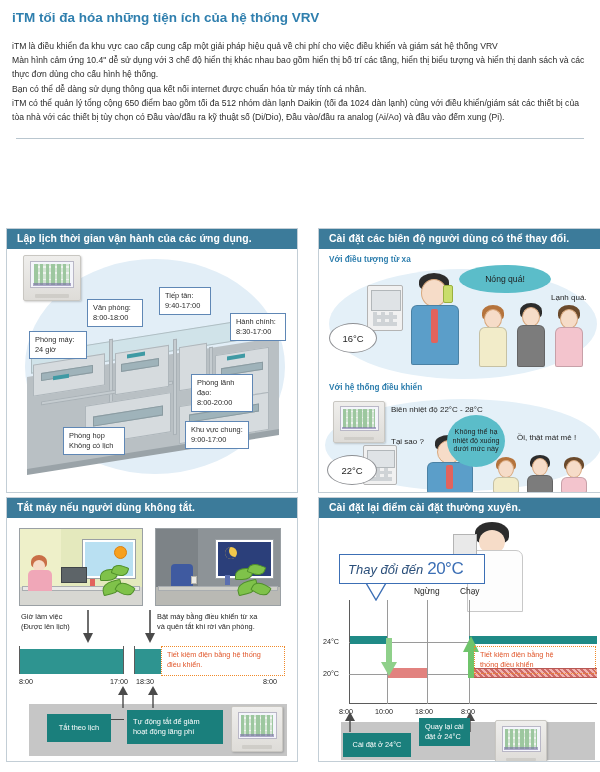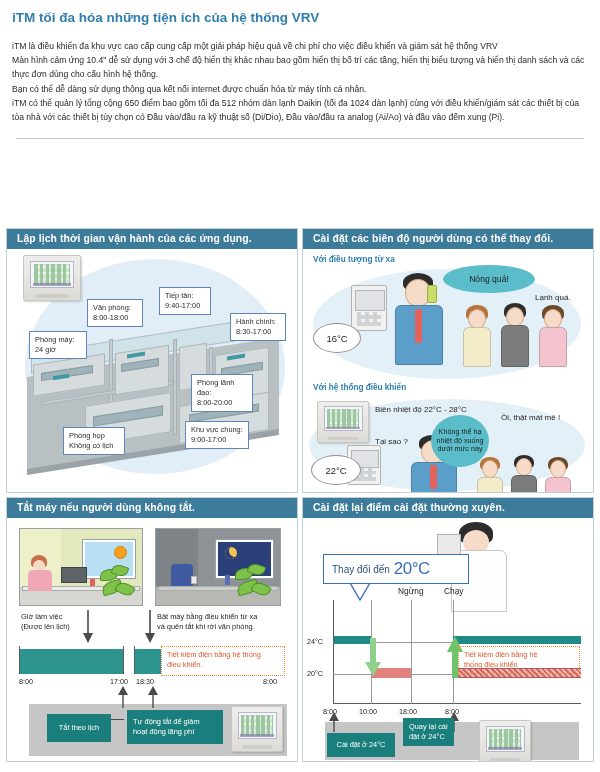--- a/index.html
+++ b/index.html
@@ -28,21 +28,21 @@
 
   .hrule { height:1px; background:#b9c6cf; margin:14px 4px 8px 4px; }
 
   
   .grid {
     position:absolute; left:6px; top:228px;
     width:588px; height:538px;
     display:grid;
     grid-template-columns:292px 292px;
     grid-template-rows:265px 265px;
-    gap:4px 4px;
+    gap:4px 20px;
   }
   .panel {
     border:1px solid #c3ced6;
     background:#fff;
     position:relative;
     overflow:hidden;
   }
   .panel-head {
     background:#3c7b9a;
     color:#fff;
@@ -204,21 +204,21 @@
   }
 
   
   .chart-grid { position:absolute; }
   .gline-v { position:absolute; width:1px; background:#9a9a9a; }
   .gline-h { position:absolute; height:1px; background:#9a9a9a; }
   .callout-box {
     position:absolute; border:1.4px solid #3c6fb5; background:#fff;
     display:flex; align-items:center; gap:4px; padding:3px 8px;
   }
-  .callout-box .small { font-size:10px; color:#2b4f7a; }
+  .callout-box .small { font-size:13px; color:#2b4f7a;font-style:italic; }
   .callout-box .big { font-size:17px; color:#3c6fb5; letter-spacing:-.5px; }
   .band-teal { position:absolute; background:#1f8a86; }
   .band-red { position:absolute; background:#e2827f; }
   .band-hatch {
     position:absolute;
     background:repeating-linear-gradient(45deg,#d06a66 0 2px,#f0b4b1 2px 4px);
     border-top:1px solid #b85854; border-bottom:1px solid #b85854;
   }
 </style>
 </head>
@@ -351,21 +351,21 @@
         <div class="p-head" style="left:14px;top:5px;width:24px;height:24px;"></div>
         <div class="p-body" style="left:4px;top:27px;width:46px;height:31px;background:#5b9ec9;"></div>
         <div style="position:absolute;left:23px;top:30px;width:7px;height:24px;background:#e2635c;border-radius:2px;"></div>
       </div>
 
       <div class="bubble-teal" style="left:128px;top:166px;width:58px;height:52px;font-size:7.2px;">Không thể
 hạ nhiệt độ
 xuống dưới
 mức này</div>
 
-      <div class="plain-txt" style="left:198px;top:164px;">Ồi, thật mát mẻ !</div>
+      <div class="plain-txt" style="left:198px;top:184px;">Ồi, thật mát mẻ !</div>
 
       <div class="person" style="left:172px;top:208px;width:30px;height:36px;">
         <div class="p-hair" style="left:5px;top:0;width:20px;height:14px;background:#b5743d;"></div>
         <div class="p-head" style="left:7px;top:3px;width:16px;height:18px;"></div>
         <div class="p-body" style="left:2px;top:20px;width:26px;height:16px;background:#f2ecc9;"></div>
       </div>
       <div class="person" style="left:206px;top:206px;width:30px;height:38px;">
         <div class="p-hair" style="left:5px;top:0;width:20px;height:14px;background:#2c2c2c;"></div>
         <div class="p-head" style="left:7px;top:3px;width:16px;height:18px;"></div>
         <div class="p-body" style="left:2px;top:20px;width:26px;height:18px;background:#7c7c7c;"></div>

